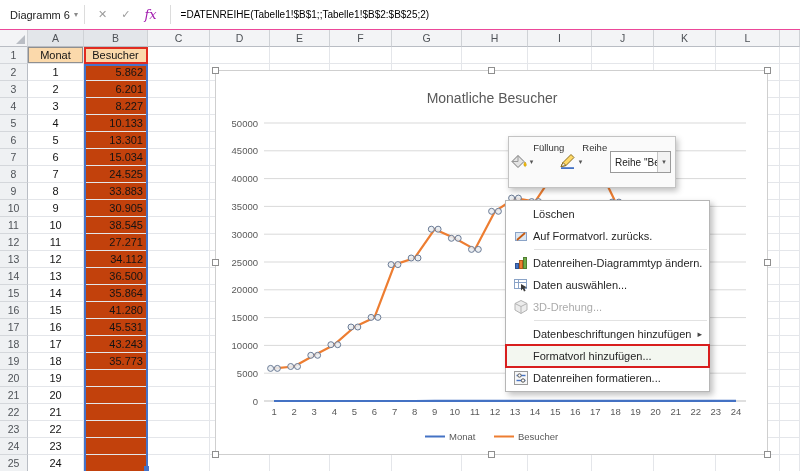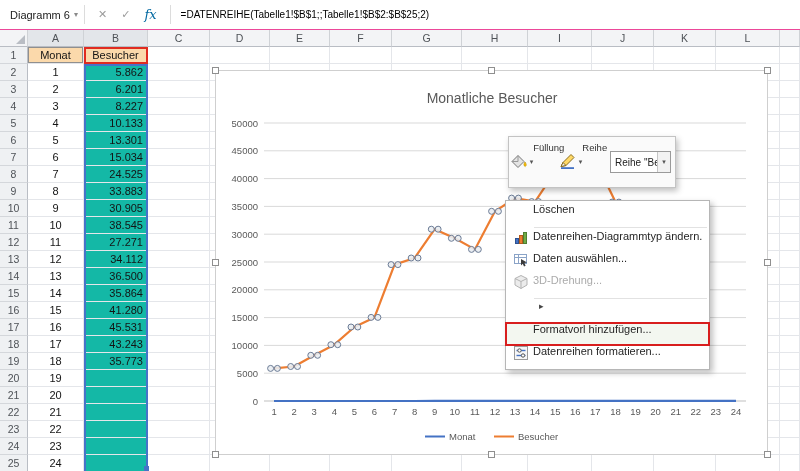--- a/index.html
+++ b/index.html
@@ -7,39 +7,39 @@
   body{font-family:"Liberation Sans",sans-serif;background:#fff;position:relative}
   .app{position:absolute;inset:0;overflow:hidden}
 
   
   .formula-row{position:absolute;left:0;top:0;right:0;height:30px;background:#fff;border-bottom:1px solid #ec4899;display:flex;align-items:stretch}
   .name-box{width:84px;display:flex;align-items:center;padding-left:10px;font-size:11px;color:#222}
   .nb-caret{margin-left:auto;padding-right:6px;font-size:8px;color:#8a8a8a}
   .fb-sep{width:1px;background:#dcdcdc;margin:5px 0}
   .fb-buttons{display:flex;align-items:center;gap:14px;padding:0 13px}
   .fb-cancel,.fb-ok{font-size:11px;color:#9b9b9b}
-  .fb-fx{font-family:"DejaVu Serif",serif;font-style:italic;font-size:13px;color:#0369a1}
+  .fb-fx{font-family:"DejaVu Serif",serif;font-style:italic;font-size:13px;color:#a21caf}
   .formula-input{flex:1;display:flex;align-items:center;padding-left:10px;font-size:10px;color:#000;white-space:nowrap;overflow:hidden}
 
   
   .grid{position:absolute;left:0;top:30px;right:0;bottom:0;overflow:hidden}
   .col-headers,.grow{display:grid;grid-template-columns:28px 56px 64px 62px 60px 60px 62px 70px 66px 64px 62px 62px 64px 1fr}
   .col-headers{height:17px}
   .col-hdr{background:#f3f4f6;border-right:1px solid #cfd2d6;border-bottom:1px solid #b9bdc4;font-size:10.5px;color:#4e5257;display:flex;align-items:center;justify-content:center}
   .col-hdr.hl{background:#e3e6ea}
   .col-hdr.corner{position:relative}
   .col-hdr.corner::after{content:"";position:absolute;right:2px;bottom:2px;border-left:9px solid transparent;border-bottom:9px solid #b9bdc4}
   .grow{height:17px}
   .rnum{background:#eff1f3;border-right:1px solid #b9bdc4;border-bottom:1px solid #d4d7db;font-size:10.5px;color:#4e5257;display:flex;align-items:center;justify-content:center}
   .cell{border-right:1px solid #e4e6ea;border-bottom:1px solid #e4e6ea;font-size:11px;color:#141414;display:flex;align-items:center;padding:0 4px;overflow:hidden}
   .cell.cA{justify-content:center}
   .cell.cB{justify-content:flex-end}
   .cell.hdrA{background:#fbd9ab;justify-content:center;box-shadow:inset 0 0 0 1px #8f8f8f}
   .cell.hdrB{background:#fbd9ab;justify-content:center}
-  .cell.selB{background:#14b8a6}
+  .cell.selB{background:#c2410c}
 
   
   .ov{position:absolute;pointer-events:none}
   #ovB1{left:84px;top:47px;width:64px;height:17px;border:2px solid #e02b20;z-index:4}
   #ovB2{left:84px;top:64px;width:64px;height:407px;border:2px solid #4673c8;border-bottom:none;z-index:4}
   #fillHandle{left:144px;top:466px;width:5px;height:5px;background:#4673c8;z-index:4}
 
   
   .chart{position:absolute;left:215px;top:70px;width:553px;height:385px;background:#fff;border:1px solid #cfcfcf;z-index:5}
   .chart svg{display:block;font-family:"Liberation Sans",sans-serif}
@@ -53,21 +53,21 @@
   .mt-btn{width:46px;height:44px;display:flex;justify-content:center;font-size:9.5px;color:#333;border:1px solid transparent}
   .mt-ico-row{display:flex;align-items:center;gap:2px}
   .mt-caret{font-size:7px;color:#555}
   .mt-label{margin-top:1px;white-space:nowrap}
   .mt-combo{margin-left:5px;flex:1;height:22px;background:#fff;border:1px solid #9a9a9a;display:flex;align-items:center;font-size:10px;color:#222;padding-left:4px;overflow:hidden}
   .combo-text{flex:1;white-space:nowrap;overflow:hidden}
   .combo-caret{width:13px;height:100%;display:flex;align-items:center;justify-content:center;border-left:1px solid #c6c6c6;background:#f2f2f2;font-size:7px;color:#555}
 
   
   .context-menu{position:absolute;left:505px;top:200px;width:205px;background:#fff;border:1px solid #b6b6b6;box-shadow:3px 3px 6px rgba(0,0,0,.25);z-index:30;padding:2px 0}
-  .cm-item{height:22px;display:flex;align-items:flex-start;padding:0 7px 0 3px;font-size:11px;color:#262626}
+  .cm-item{height:22px;display:flex;align-items:center;padding:0 7px 0 3px;font-size:11px;color:#262626}
   .cm-ico{width:24px;min-width:24px;display:flex;align-items:center;justify-content:center}
   .cm-ico svg{display:block}
   .cm-label{flex:1;white-space:nowrap;overflow:hidden}
   .cm-arrow{font-size:9px;color:#444;padding-left:6px}
   .cm-item.disabled{color:#ababab}
   .cm-item.annotated{outline:2px solid #d81e1e;outline-offset:-1px;background:#f3f7f0}
   .cm-sep{height:1px;background:#e2e2e2;margin:2px 2px 2px 28px}
 </style>
 </head>
 <body>
@@ -649,20 +649,29 @@
       <span class="combo-text">Reihe "Besuch...</span>
       <span class="combo-caret">▾</span>
     </div>
   </div>
 
   <div class="context-menu" id="ctxMenu">
       <div class="cm-item">
         <div class="cm-ico"></div>
         <div class="cm-label">Löschen</div>
       </div>
+      <div class="cm-item">
+        <div class="cm-ico">
+          <svg width="16" height="16" viewBox="0 0 16 16">
+            <rect x="2.5" y="4.5" width="11" height="8" fill="#dce6f1" stroke="#8aa3c7"></rect>
+            <path d="M4 12 L12 5" stroke="#c55a11" stroke-width="1.8" fill="none"></path>
+          </svg>
+        </div>
+        <div class="cm-label">Auf Formatvorl. zurücks.</div>
+      </div>
       <div class="cm-sep"></div>
       <div class="cm-item">
         <div class="cm-ico">
           <svg width="16" height="16" viewBox="0 0 16 16">
             <rect x="2.5" y="8.5" width="3" height="5" fill="#4472c4" stroke="#2f528f"></rect>
             <rect x="6.5" y="5.5" width="3" height="8" fill="#ed7d31" stroke="#b55a1b"></rect>
             <rect x="10.5" y="2.5" width="3" height="11" fill="#70ad47" stroke="#507e32"></rect>
           </svg>
         </div>
         <div class="cm-label">Datenreihen-Diagrammtyp ändern...</div>
@@ -683,20 +692,21 @@
           <svg width="16" height="16" viewBox="0 0 16 16">
             <path d="M8 1.5 L14 4.5 L14 11 L8 14.5 L2 11 L2 4.5 Z" fill="#ececec" stroke="#b3b3b3"></path>
             <path d="M2 4.5 L8 7.5 L14 4.5 M8 7.5 L8 14.5" fill="none" stroke="#b3b3b3"></path>
           </svg>
         </div>
         <div class="cm-label">3D-Drehung...</div>
       </div>
       <div class="cm-sep"></div>
       <div class="cm-item">
         <div class="cm-ico"></div>
+        <div class="cm-label">Datenbeschriftungen hinzufügen</div>
         <div class="cm-arrow">▸</div>
       </div>
       <div class="cm-item annotated">
         <div class="cm-ico"></div>
         <div class="cm-label">Formatvorl hinzufügen...</div>
       </div>
       <div class="cm-item">
         <div class="cm-ico">
           <svg width="16" height="16" viewBox="0 0 16 16">
             <rect x="1.5" y="1.5" width="13" height="13" fill="#f7f7f7" stroke="#9a9a9a"></rect>

